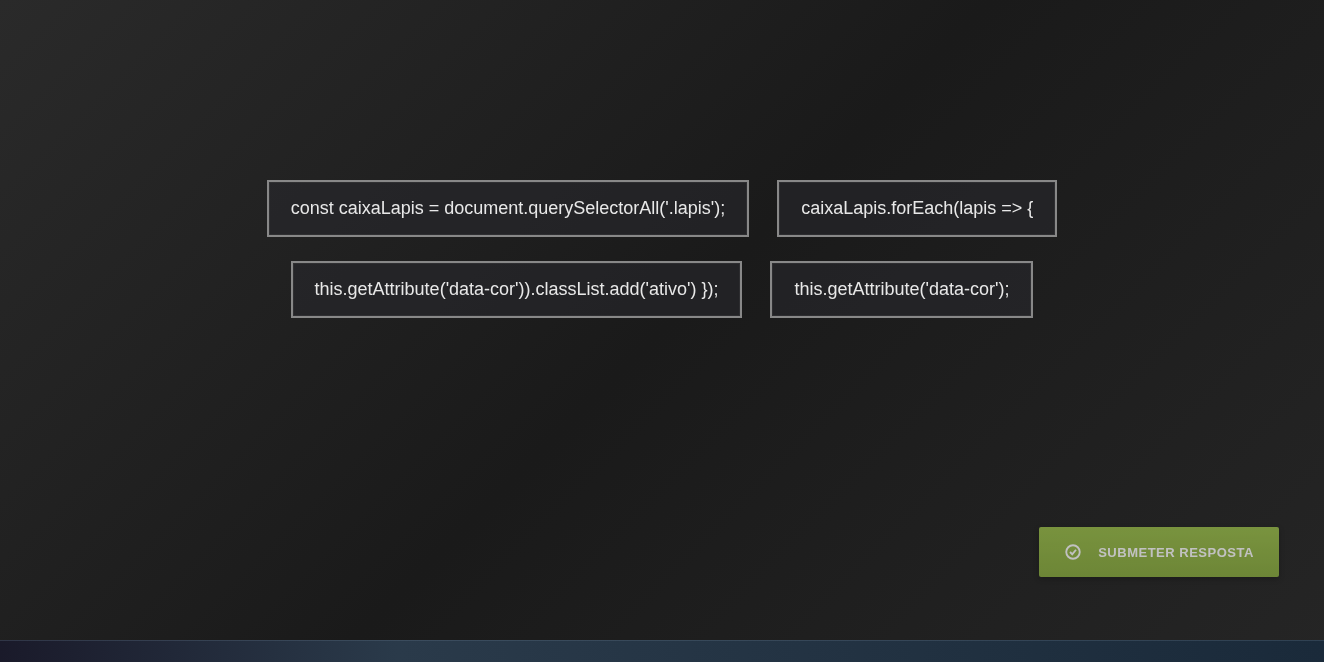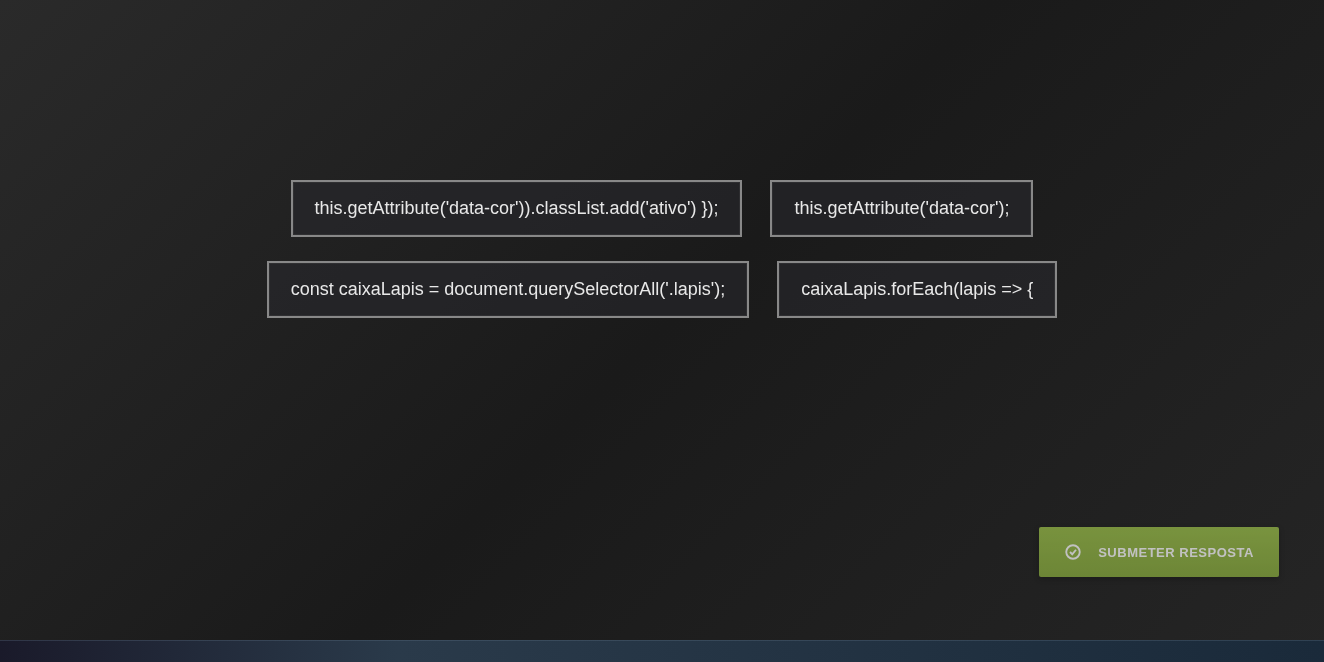--- a/index.html
+++ b/index.html
@@ -80,26 +80,26 @@
       height: 22px;
       background: linear-gradient(90deg, #1a1a2a 0%, #2a3a4a 30%, #1a2a3a 100%);
       border-top: 1px solid rgba(100,120,140,0.3);
     }
   </style>
 </head>
 <body>
 
 <div class="quiz-container">
   <div class="row">
+    <div class="code-block">const caixaLapis = document.querySelectorAll('.lapis');</div>
+    <div class="code-block">caixaLapis.forEach(lapis =&gt; {</div>
+  </div>
+  <div class="row">
     <div class="code-block">this.getAttribute('data-cor')).classList.add('ativo') });</div>
     <div class="code-block">this.getAttribute('data-cor');</div>
-  </div>
-  <div class="row">
-    <div class="code-block">const caixaLapis = document.querySelectorAll('.lapis');</div>
-    <div class="code-block">caixaLapis.forEach(lapis =&gt; {</div>
   </div>
 </div>
 
 <button class="submit-button">
   <span class="submit-icon">
     <svg viewBox="0 0 24 24" width="18" height="18" fill="none" stroke="#ffffff" stroke-width="2.5">
       <circle cx="12" cy="12" r="9"></circle>
       <path d="M8 12l3 3 5-6"></path>
     </svg>
   </span>

